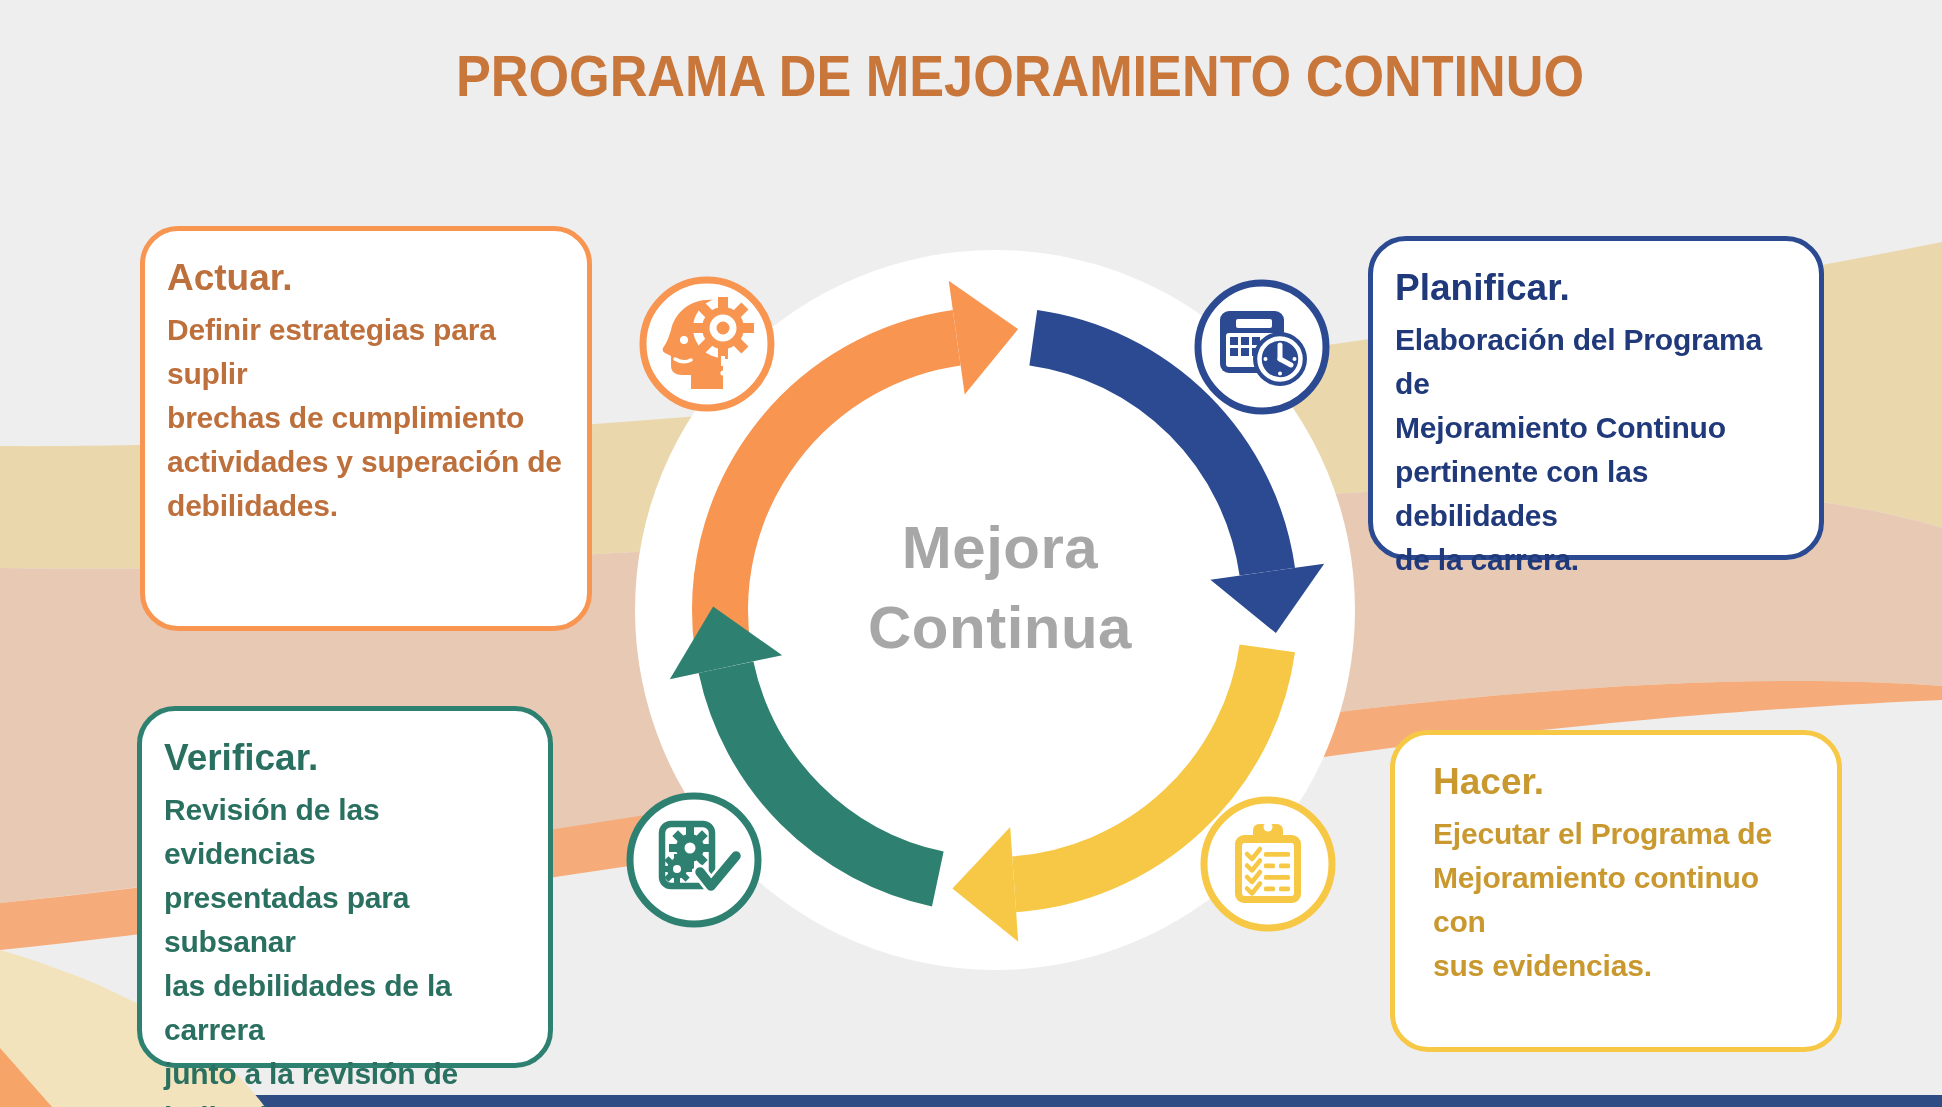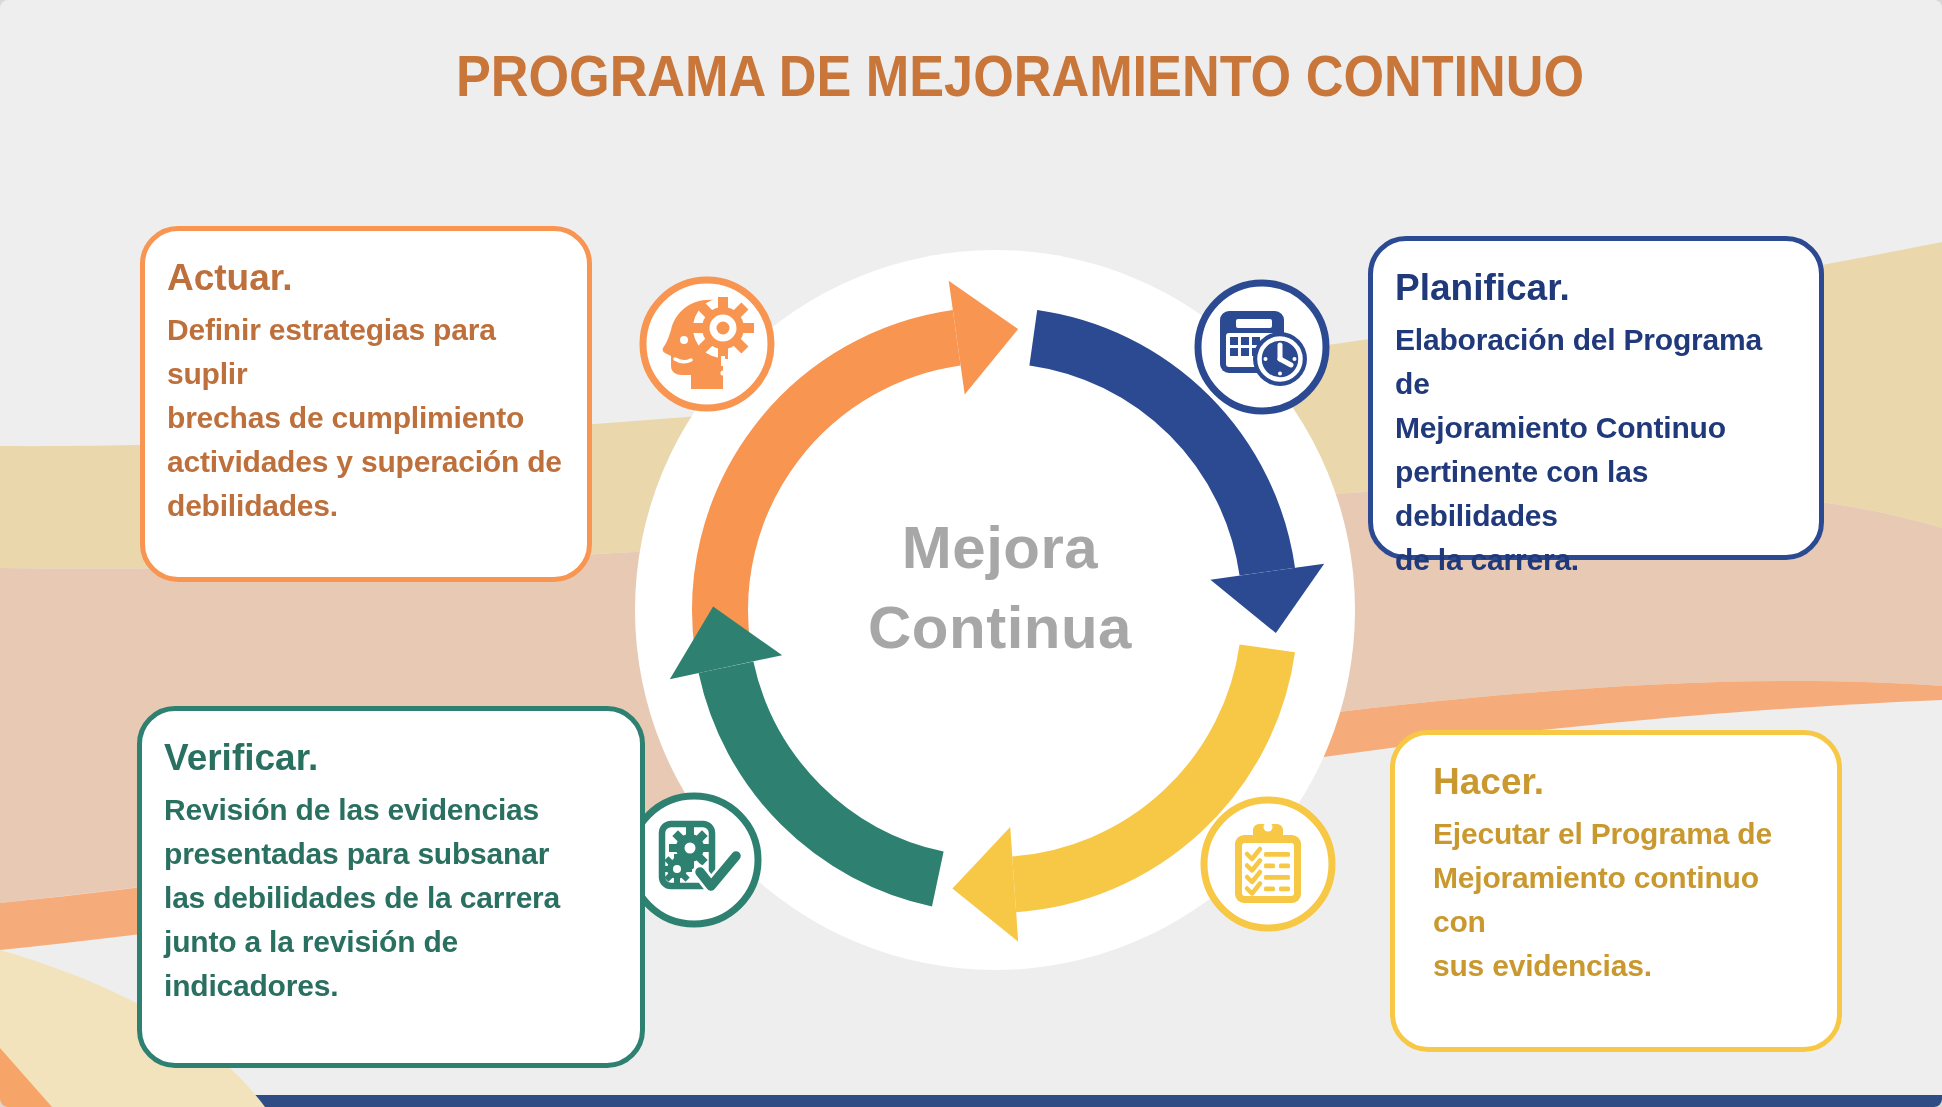--- a/index.html
+++ b/index.html
@@ -1,18 +1,18 @@
 <!DOCTYPE html>
 <html><head>
 <meta charset="utf-8">
 <style>
   html,body{margin:0;padding:0;background:#d8d8d8;}
   .canvas{
     position:relative;width:1942px;height:1107px;overflow:hidden;
-    background:#EEEEEF;font-family:"Liberation Sans",sans-serif;border-radius:8px;
+    background:#EEEEEF;font-family:"Liberation Sans",sans-serif;
   }
   .bg-svg{position:absolute;left:0;top:0;width:1942px;height:1107px;}
   
   .main-title{
     position:absolute;left:98px;right:0;top:42px;margin:0;text-align:center;
     font-size:58px;font-weight:bold;color:#C8763A;letter-spacing:0px;
     transform:scaleX(0.90);transform-origin:50% 0;white-space:nowrap;
   }
   .sub-title{
     position:absolute;left:98px;right:0;top:112px;margin:0;text-align:center;
@@ -22,25 +22,25 @@
   
   .card{
     position:absolute;background:#ffffff;border:5px solid;border-radius:38px;
     box-sizing:border-box;padding:26px 24px 0 22px;
   }
   .card h2{margin:0 0 9px 0;font-size:37px;font-weight:bold;letter-spacing:0;}
   .card p{
     margin:0;font-size:30px;font-weight:bold;line-height:44px;
     white-space:pre-line;letter-spacing:-0.2px;
   }
-  .card-actuar{left:140px;top:226px;width:452px;height:356px;border-color:#F79551;}
+  .card-actuar{left:140px;top:226px;width:452px;height:405px;border-color:#F79551;}
   .card-actuar h2,.card-actuar p{color:#BE703C;}
   .card-planificar{left:1368px;top:236px;width:456px;height:324px;border-color:#2C4A92;}
   .card-planificar h2,.card-planificar p{color:#20397A;}
-  .card-verificar{left:137px;top:706px;width:508px;height:362px;border-color:#2E8070;}
+  .card-verificar{left:137px;top:706px;width:416px;height:362px;border-color:#2E8070;}
   .card-verificar h2,.card-verificar p{color:#2A7060;}
   .card-hacer{left:1390px;top:730px;width:452px;height:322px;border-color:#F7C845;}
   .card-hacer h2,.card-hacer p{color:#C9992F;margin-left:16px;}
   
   .center-label{
     position:absolute;left:795px;top:508px;width:410px;text-align:center;
     font-size:60px;line-height:80px;font-weight:bold;color:#A7A7A7;
     white-space:pre-line;letter-spacing:0.5px;
   }
 </style>

